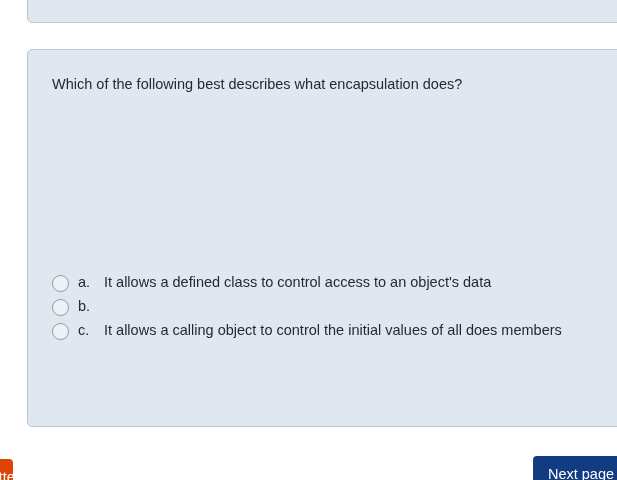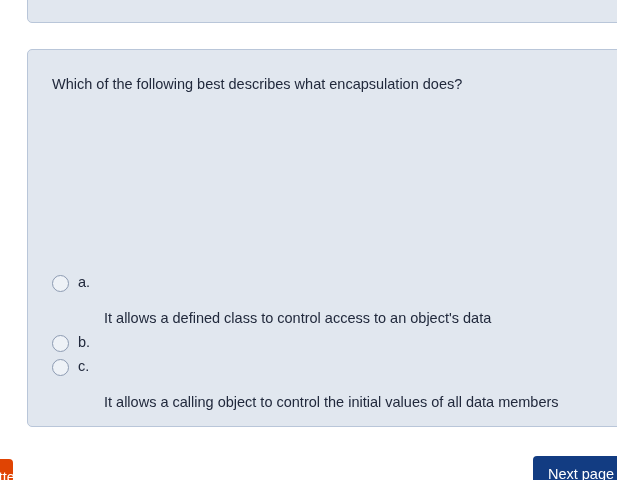--- a/index.html
+++ b/index.html
@@ -79,21 +79,20 @@
     line-height: 21px;
     color: #21293c;
   }
 
   .answer-text {
     flex: 1 1 auto;
     font-size: 14.5px;
     line-height: 21px;
     color: #21293c;
     max-width: 470px;
-    margin-top: 36px;
   }
 
   
   .nav-button {
     position: absolute;
     font-size: 14.5px;
     line-height: 17px;
     color: #ffffff;
     border-radius: 4px;
     box-sizing: border-box;
@@ -138,21 +137,21 @@
     </div>
 
     <div class="answer-row">
       <span class="radio"></span>
       <span class="answer-key">b.</span>
     </div>
 
     <div class="answer-row">
       <span class="radio"></span>
       <span class="answer-key">c.</span>
-      <span class="answer-text">It allows a calling object to control the initial values of all data members</span>
+      <span class="answer-text">It allows a calling object to control the initial values of all does members</span>
     </div>
 
   </div>
 </div>
 
 <div class="nav-button" id="button-finish">Finish attempt</div>
 
 <div class="nav-button" id="button-next">Next page</div>
 
 </body></html>

